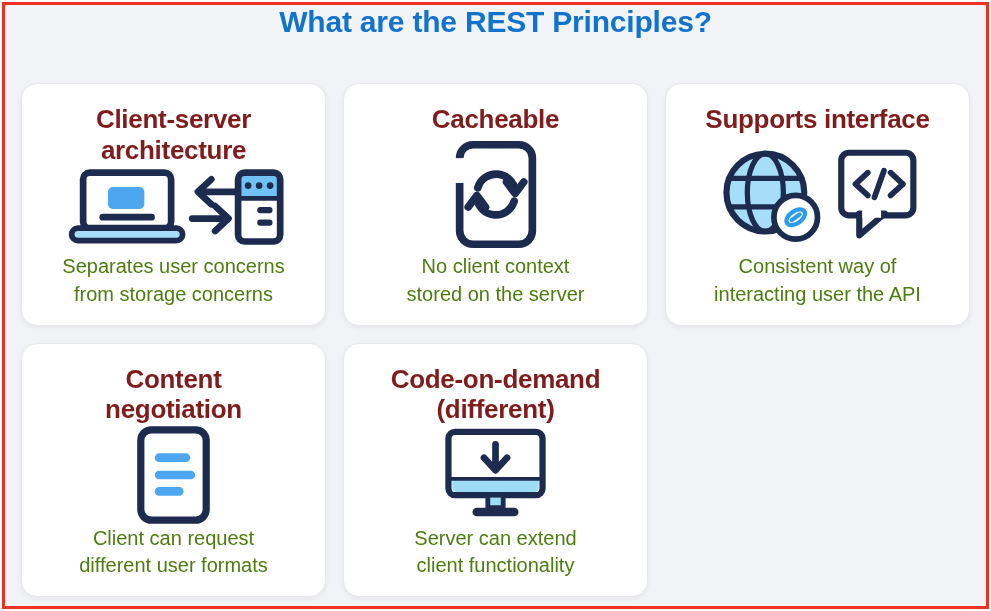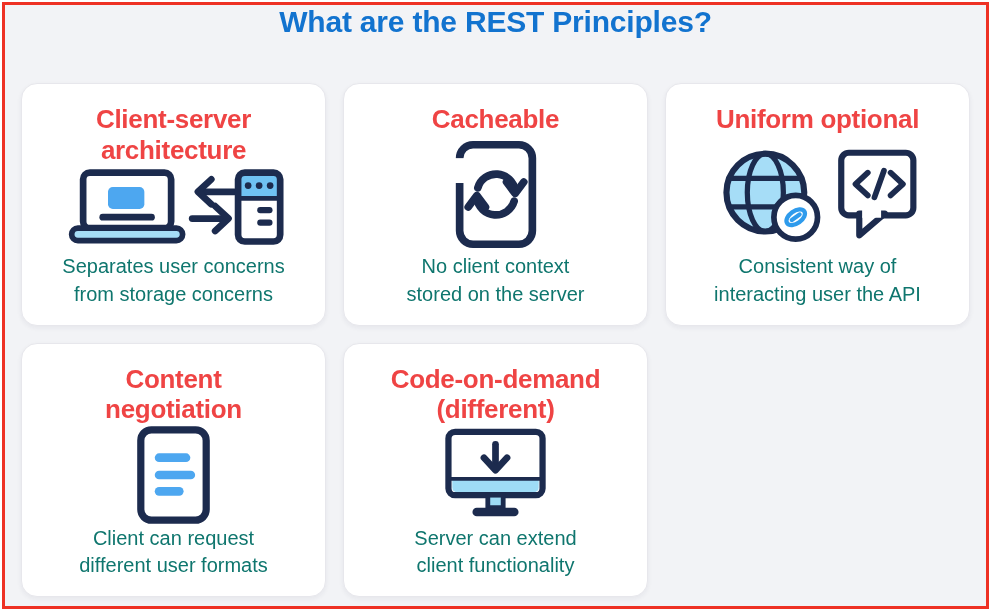--- a/index.html
+++ b/index.html
@@ -39,37 +39,37 @@
     align-items:center;
     padding:20px 10px 16px;
     box-sizing:border-box;
   }
   .card-title{
     margin:0;
     font-size:26px;
     line-height:1.18;
     font-weight:700;
     letter-spacing:-0.3px;
-    color:#ef4444;
+    color:#7f1d1d;
     text-align:center;
     white-space:pre-line;
   }
   .icon-wrap{
     flex:1;
     display:flex;
     align-items:center;
     justify-content:center;
     min-height:0;
   }
   .icon-wrap svg{display:block;}
   .card-desc{
     margin:0;
     font-size:20px;
     line-height:1.38;
-    color:#0f766e;
+    color:#4d7c0f;
     text-align:center;
     white-space:pre-line;
   }
 </style>
 </head>
 <body>
 
 <div class="frame">
   <h1 class="page-title">What are the REST Principles?</h1>
 
@@ -114,21 +114,21 @@
           <path d="M67 65 A20 20 0 0 1 28 62" fill="none" stroke="#1c2b4e" stroke-width="8" stroke-linecap="round"></path>
           <path d="M19 71 L28 59 L37 71" fill="none" stroke="#1c2b4e" stroke-width="8" stroke-linecap="round" stroke-linejoin="round"></path>
         </svg>
       </div>
       <p class="card-desc">No client context
 stored on the server</p>
     </article>
 
 
     <article class="card">
-      <h2 class="card-title">Uniform optional</h2>
+      <h2 class="card-title">Supports interface</h2>
       <div class="icon-wrap">
         <svg width="204" height="95" viewBox="0 0 215 100">
           <circle cx="52" cy="48" r="41" fill="#a6ddf7" stroke="#1c2b4e" stroke-width="6.5"></circle>
           <ellipse cx="52" cy="48" rx="19" ry="41" fill="none" stroke="#1c2b4e" stroke-width="5.5"></ellipse>
           <line x1="15" y1="33" x2="89" y2="33" stroke="#1c2b4e" stroke-width="5.5"></line>
           <line x1="15" y1="63" x2="89" y2="63" stroke="#1c2b4e" stroke-width="5.5"></line>
           <circle cx="84" cy="74" r="23" fill="#ffffff" stroke="#1c2b4e" stroke-width="6"></circle>
           <g transform="rotate(-35 84 74)">
             <ellipse cx="84" cy="74" rx="11" ry="6.5" fill="none" stroke="#2f9bec" stroke-width="4.5"></ellipse>
             <line x1="79" y1="74" x2="89" y2="74" stroke="#2f9bec" stroke-width="4.5" stroke-linecap="round"></line>

